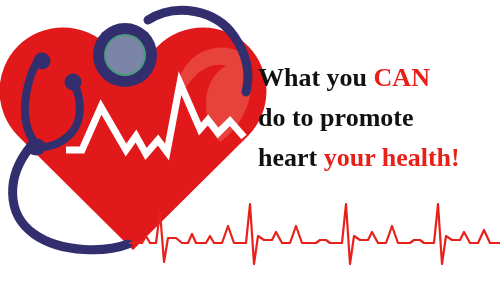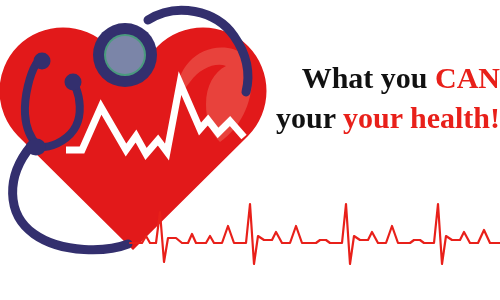--- a/index.html
+++ b/index.html
@@ -20,24 +20,24 @@
     left: 0;
     top: 0;
     width: 500px;
     height: 300px;
   }
   #headline {
     position: absolute;
     left: 258px;
     top: 58px;
     width: 242px;
-    text-align: right;
+    text-align: left;
     font-family: "Liberation Serif", serif;
     font-weight: bold;
-    font-size: 30px;
+    font-size: 26px;
     line-height: 40px;
     letter-spacing: 0px;
     color: #111111;
     -webkit-font-smoothing: antialiased;
   }
   #headline .line {
     display: block;
     white-space: nowrap;
   }
   #headline .accent {
@@ -109,16 +109,17 @@
                 346,204 350,264 354,236 360,240 368,240
                 372,232 378,243 386,243 392,226 398,243 410,243
                 414,240 420,240 424,243 434,243
                 438,204 442,264 446,236 452,240 460,240
                 464,232 470,243 478,243 484,230 490,243 500,243"></polyline>
 
   </svg>
 
   <div id="headline">
     <span class="line"><span>What you </span><span class="accent">CAN</span></span>
-    <span class="line"><span>your </span><span class="accent">your health!</span></span>
+    <span class="line"><span>do to promote</span></span>
+    <span class="line"><span>heart </span><span class="accent">your health!</span></span>
   </div>
 
 </div>
 
 </body></html>

